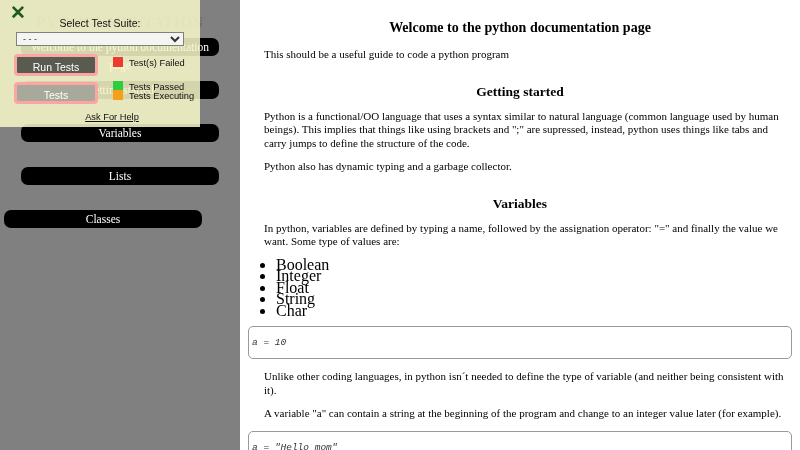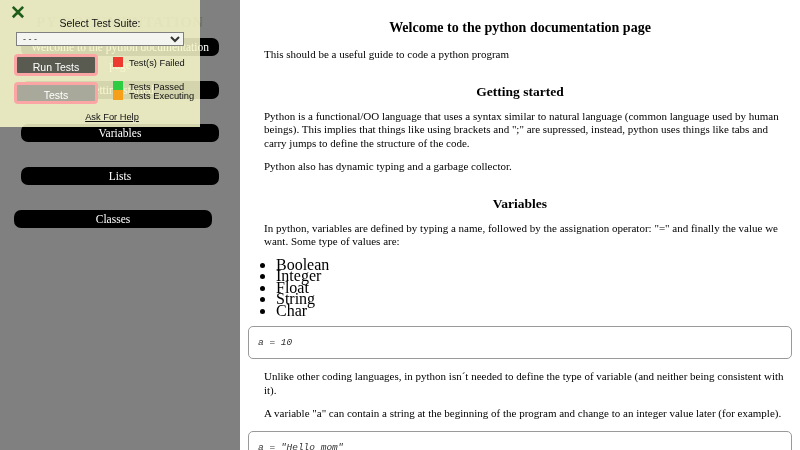--- a/index.html
+++ b/index.html
@@ -49,21 +49,21 @@
     text-align: center;
     cursor: pointer;
     padding: 0;
     line-height: 18px;
     height: 18px;
   }
   #side-btn-welcome { position: absolute; left: 21px; top: 38px; }
   #side-btn-getting { position: absolute; left: 21px; top: 81px; }
   #side-btn-variables { position: absolute; left: 21px; top: 124px; }
   #side-btn-lists     { position: absolute; left: 21px; top: 167px; }
-  #side-btn-classes   { position: absolute; left: 14px; top: 210px; border-radius: 7px; }
+  #side-btn-classes   { position: absolute; left: 4px; top: 210px; border-radius: 7px; }
 
   
   #main {
     position: absolute;
     left: 240px; top: 0;
     width: 560px;
     height: 450px;
     background: #ffffff;
     box-sizing: border-box;
     padding: 6px 8px 0 8px;
@@ -87,21 +87,21 @@
   #main ul {
     margin: 2px 0 10px 0;
     padding-left: 28px;
     font-size: 16px;
     line-height: 11.5px;
   }
   #main li { margin: 0; padding: 0; }
   .code-box {
     border: 1px solid #9a9a9a;
     border-radius: 5px;
-    padding: 7px 9px;
+    padding: 7px 3px;
     margin: 4px 0 11px 0;
     background: #ffffff;
   }
   .code-box .code-line {
     font-family: "Liberation Mono", monospace;
     font-style: italic;
     font-size: 9.5px;
     line-height: 17px;
     color: #333333;
     white-space: pre;

